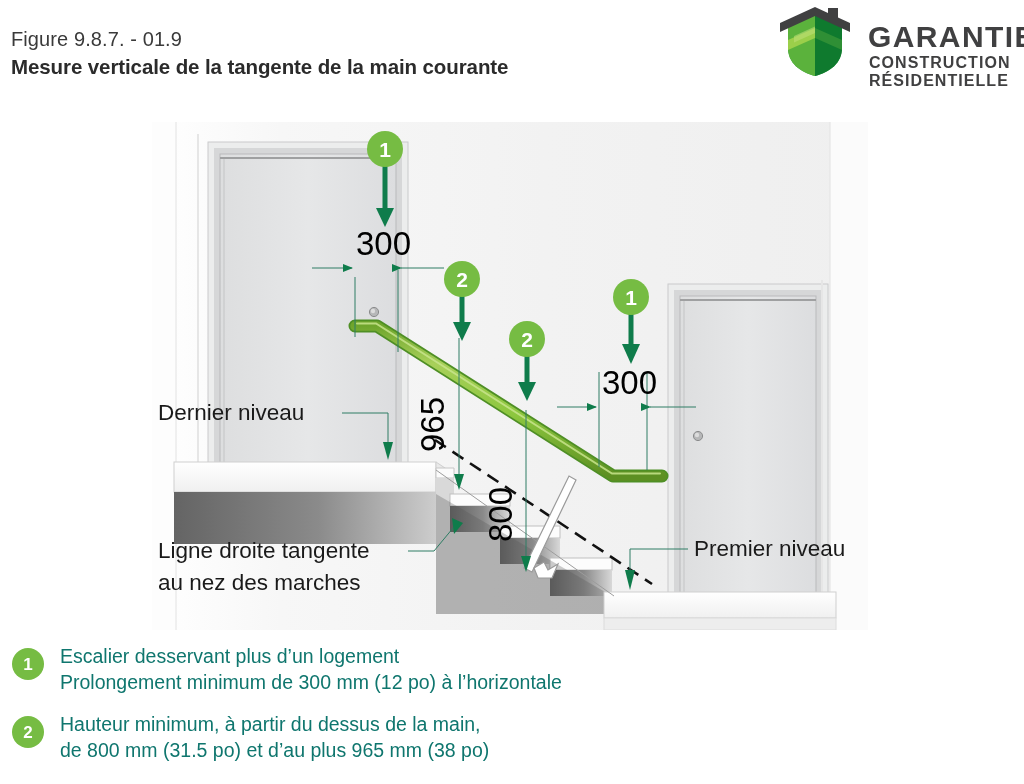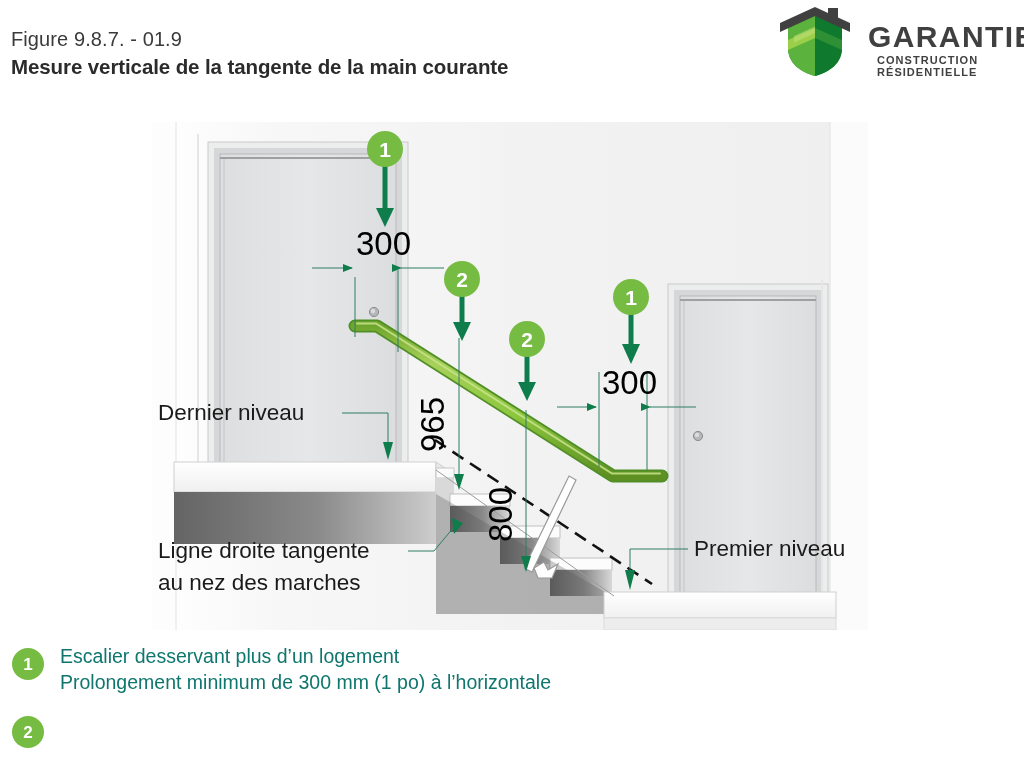--- a/index.html
+++ b/index.html
@@ -23,21 +23,21 @@
     position:absolute; left:11px; top:47px;
     font-size:20.5px; font-weight:700; color:#2b2b2b; letter-spacing:-.1px;
   }
 
   
   #logo { position:absolute; left:772px; top:6px; width:245px; height:72px; }
   #logo-shield { position:absolute; left:0; top:0; width:86px; height:72px; }
   #logo-word { position:absolute; left:96px; top:14px;
     font-size:30px; font-weight:700; letter-spacing:1.4px; color:#404041; }
   #logo-sub { position:absolute; left:97px; top:48px;
-    font-size:11px; font-weight:700; letter-spacing:1.05px; color:#404041;margin-left:8px; }
+    font-size:16px; font-weight:700; letter-spacing:1.05px; color:#404041; }
 
   
   #diagram {
     position:absolute; left:152px; top:122px; width:716px; height:508px;
     background:#f4f4f4;
     overflow:hidden;
   }
   #diagram svg { display:block; }
 
   
@@ -278,21 +278,23 @@
       <polygon points="473,448 483,448 478,468" fill="#0f7c4b"></polygon>
     </g>
   </svg>
 </div>
 
 <div id="legend">
   <div class="legend-row" style="top:0">
     <div class="legend-badge">1</div>
     <div class="legend-text">
       <div class="legend-line">Escalier desservant plus d’un logement</div>
-      <div class="legend-line">Prolongement minimum de 300 mm (1 po) à l’horizontale</div>
+      <div class="legend-line">Prolongement minimum de 300 mm (12 po) à l’horizontale</div>
     </div>
   </div>
   <div class="legend-row" style="top:68px">
     <div class="legend-badge">2</div>
     <div class="legend-text">
+      <div class="legend-line">Hauteur minimum, à partir du dessus de la main,</div>
+      <div class="legend-line">de 800 mm (31.5 po) et d’au plus 965 mm (38 po)</div>
     </div>
   </div>
 </div>
 
 </body></html>

